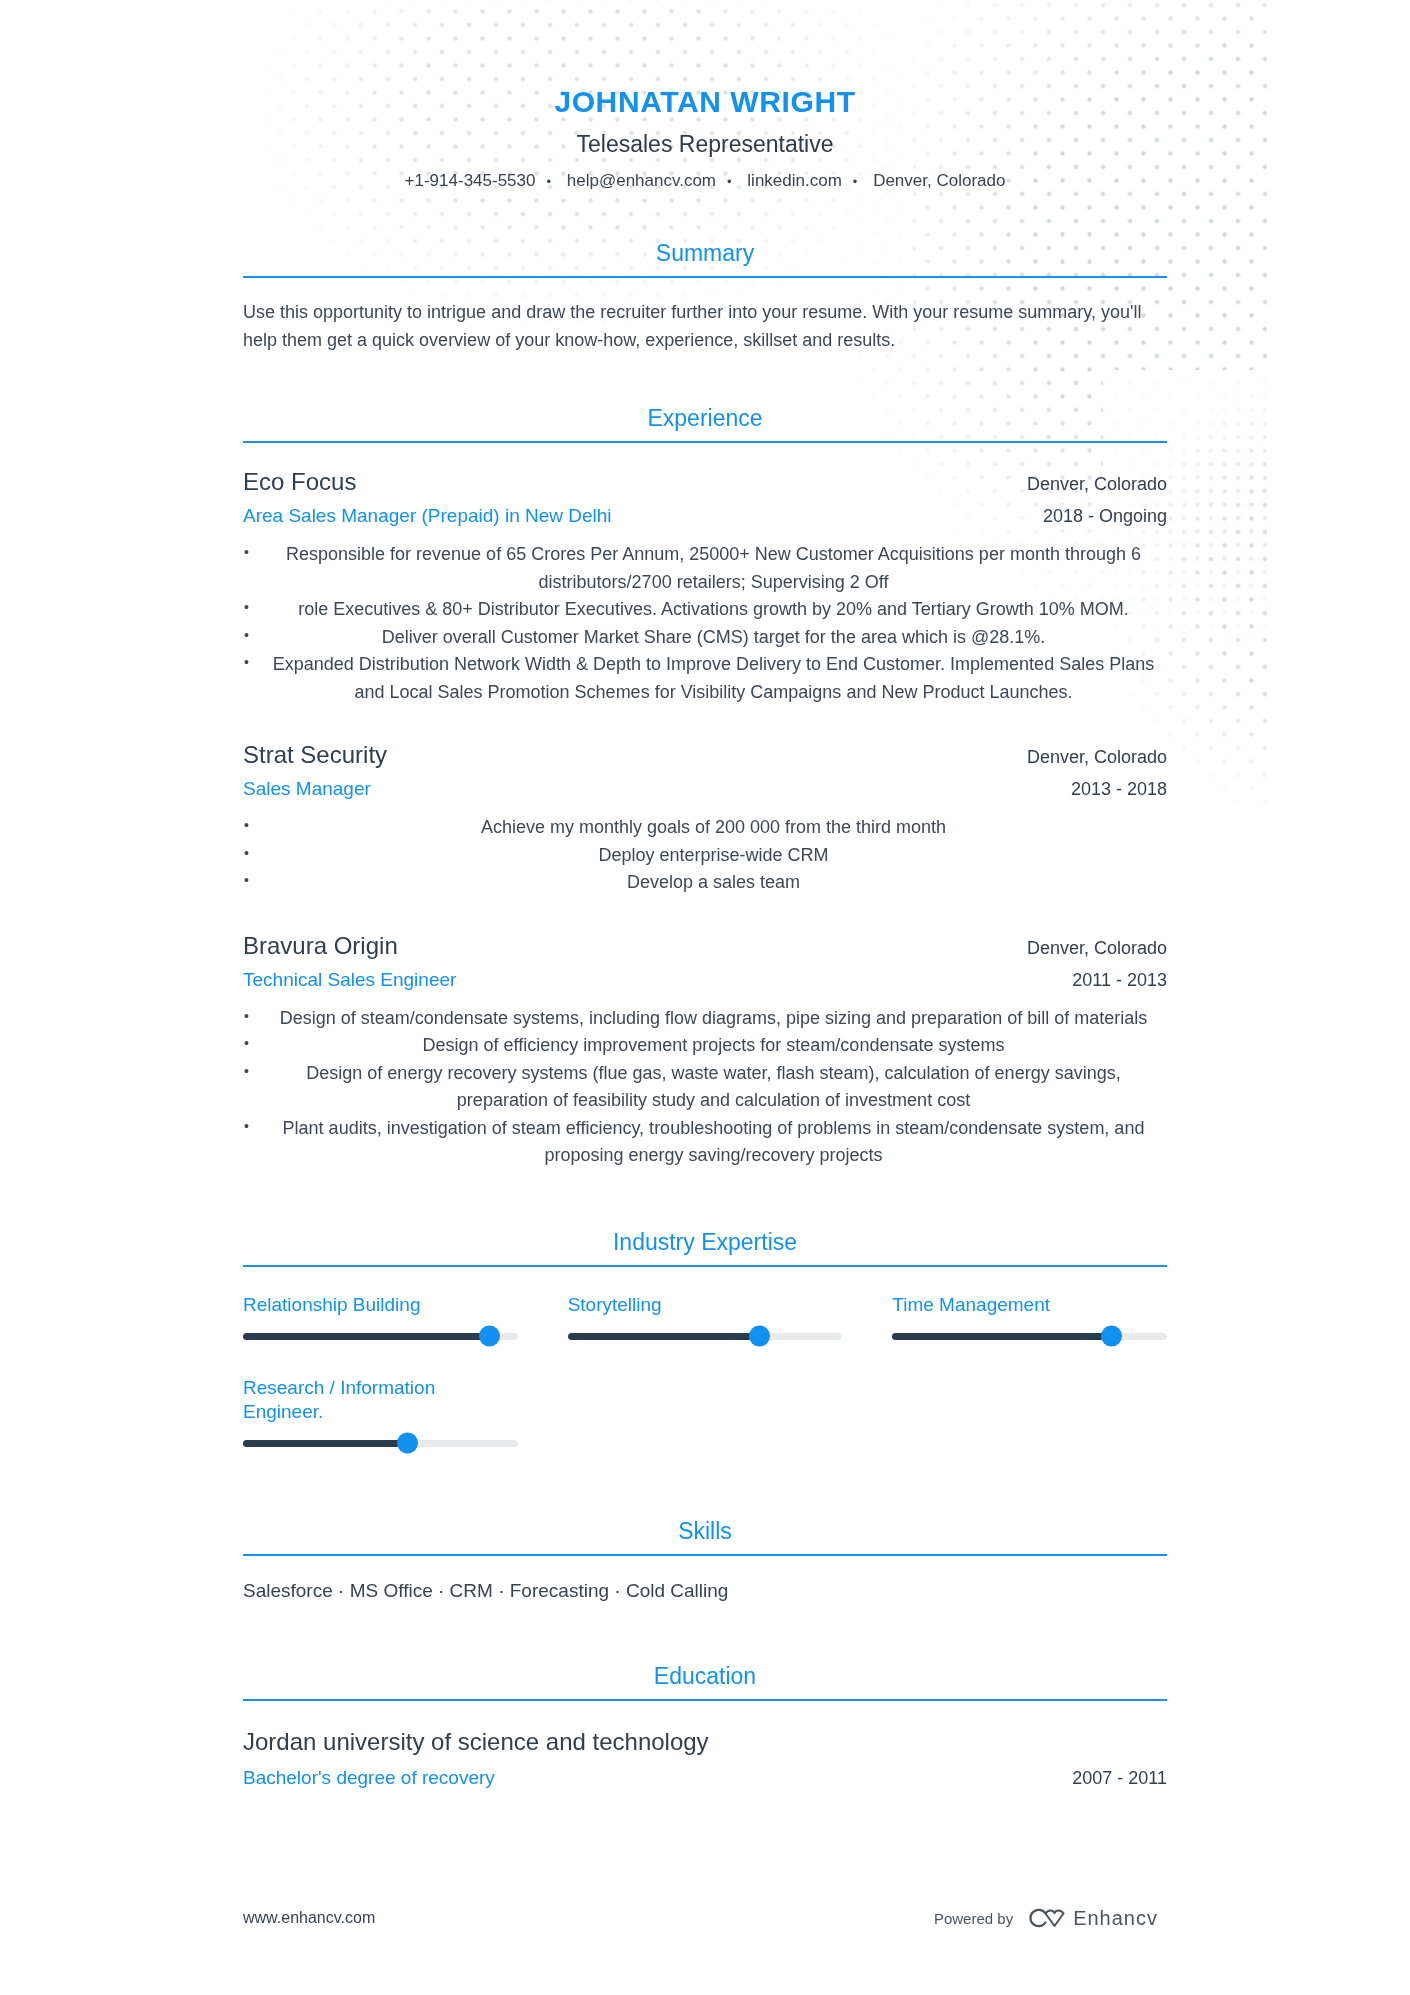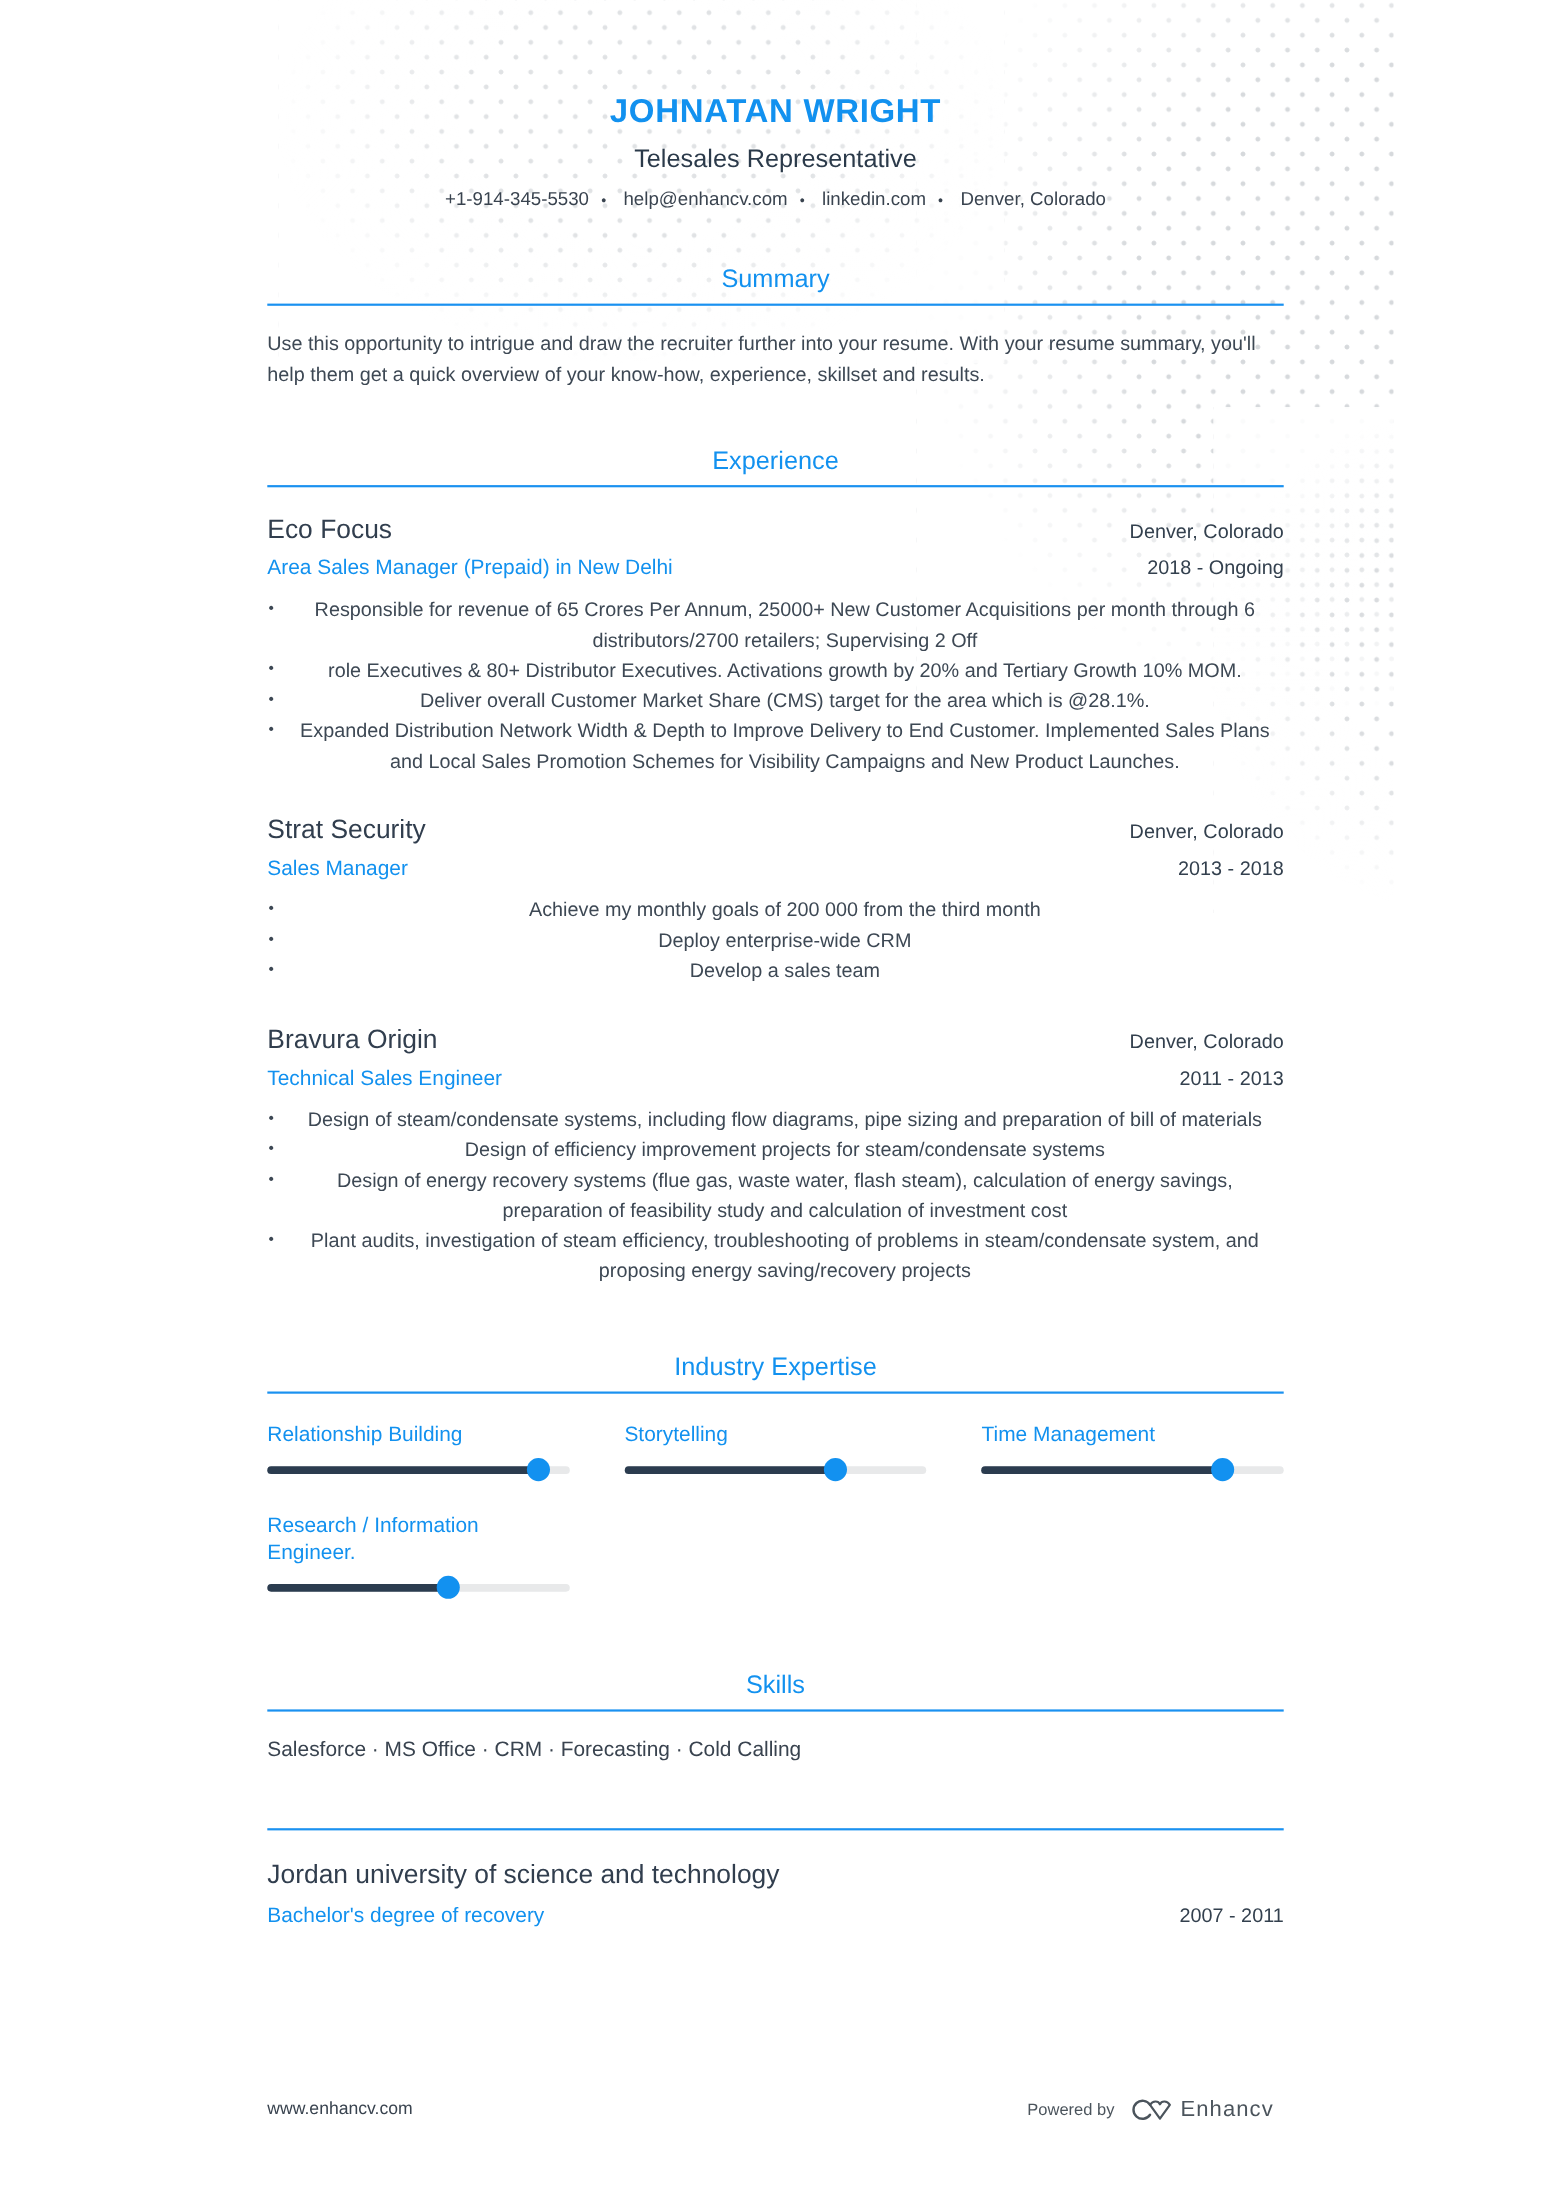--- a/index.html
+++ b/index.html
@@ -195,20 +195,21 @@
       </div>
     </div>
 
     <div class="section" style="margin-top:70px;">
       <div class="sec-head">Skills</div>
       <div class="rule"></div>
       <div class="skills-line">Salesforce · MS Office · CRM · Forecasting · Cold Calling</div>
     </div>
 
     <div class="section" style="margin-top:58px;">
+      <div class="sec-head">Education</div>
       <div class="rule"></div>
       <div class="school">Jordan university of science and technology</div>
       <div class="degree-row">
         <div class="degree">Bachelor's degree of recovery</div>
         <div class="meta">2007 - 2011</div>
       </div>
     </div>
   </div>
 
   <div class="footer">

